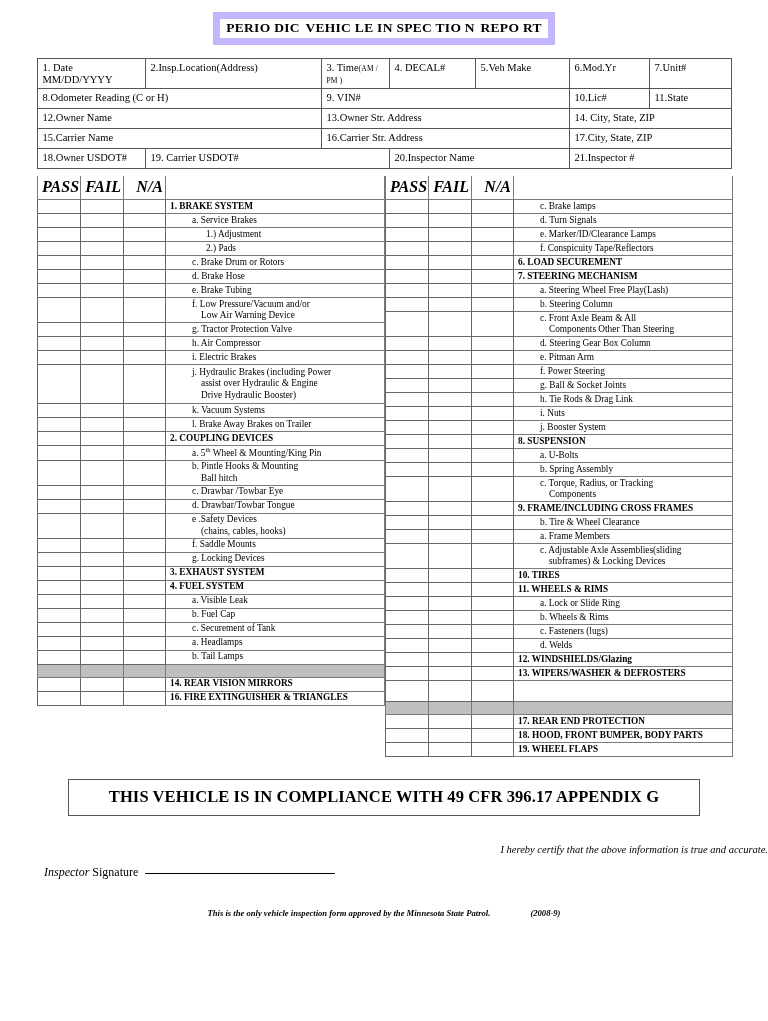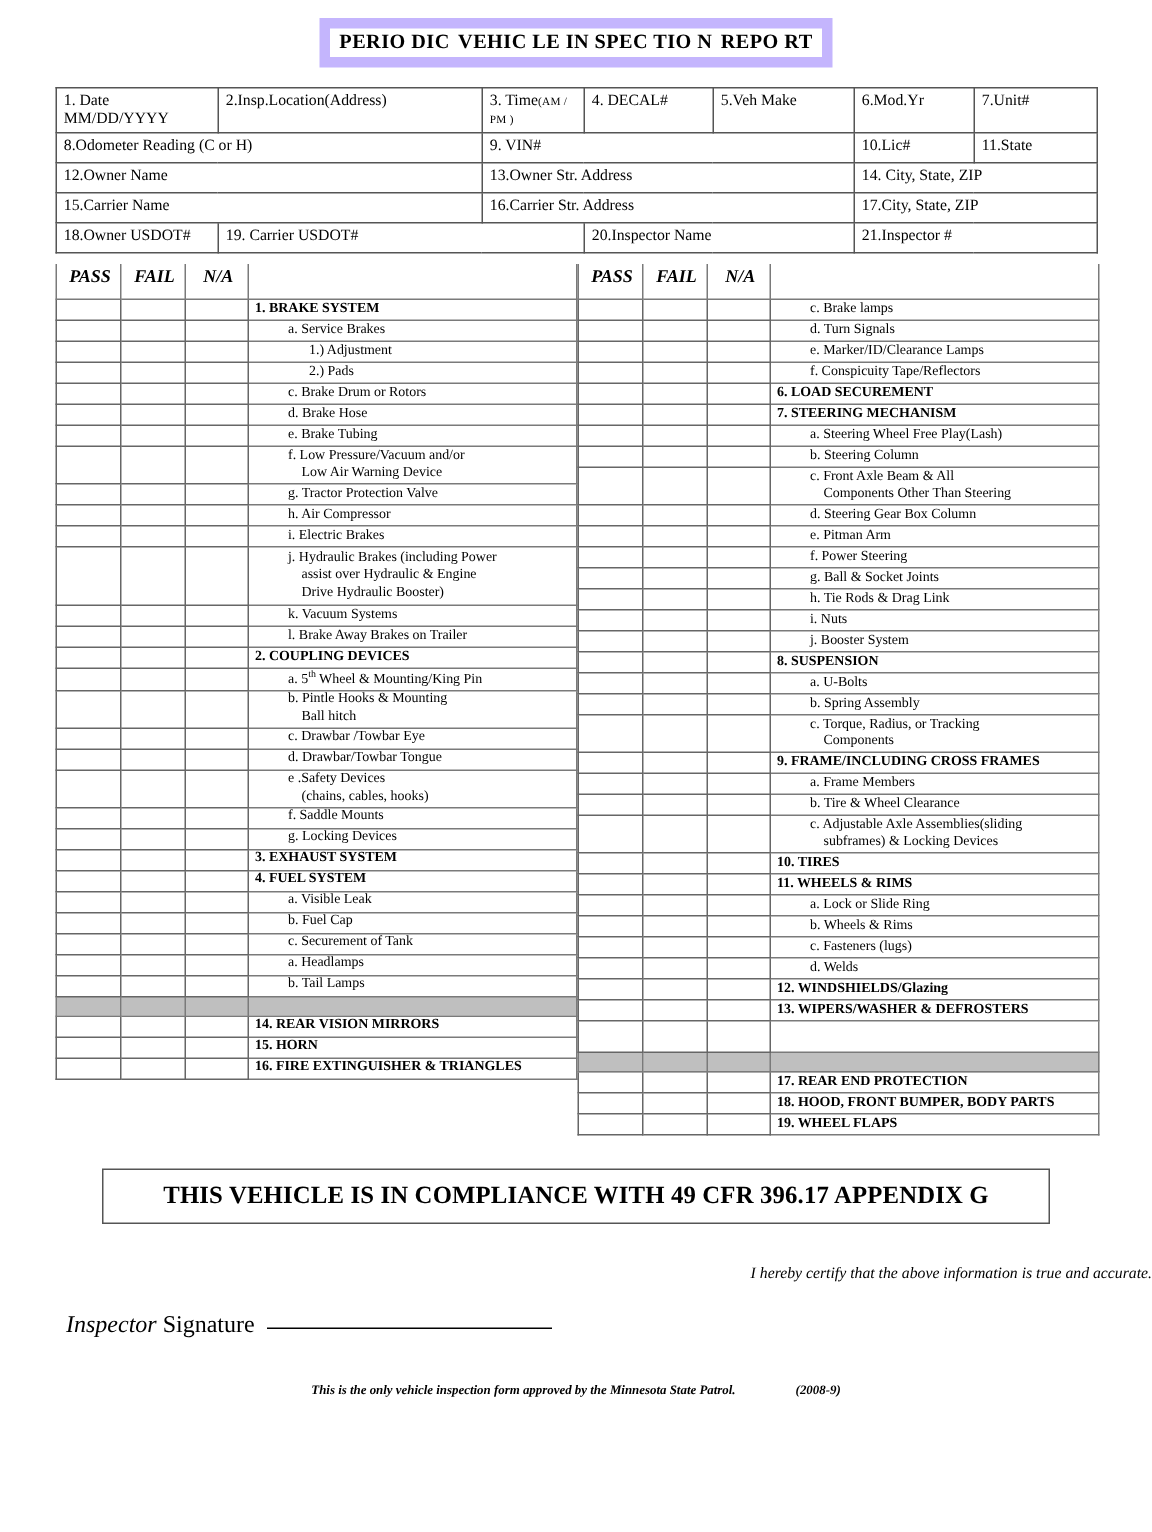--- a/index.html
+++ b/index.html
@@ -80,22 +80,22 @@
     padding: 0 2px 0 4px;
     vertical-align: middle;
     height: 14px;
     box-sizing: border-box;
   }
   table.insp td.mark { border-color: #666; }
   table.insp tr.hd td {
     height: 24px;
     font-style: italic;
     font-weight: bold;
-    font-size: 12px;
-    text-align: center;
+    font-size: 16px;
+    text-align: right;
     vertical-align: top;
     padding-top: 1px;
     border-top: none;
   }
   table.insp tr.hd td.item { border-right: 1px solid #7a7a7a; }
   .sec {
     font-weight: bold;
     font-size: 9.6px;
   }
   .lvl1 { padding-left: 26px !important; }
@@ -125,22 +125,22 @@
   }
 
   
   .certify {
     margin: 28px 0 0 47px;
     font-style: italic;
     font-size: 10.5px;
     text-align: right;
   }
   .sigline {
-    margin: 20px 0 0 44px;
-    font-size: 16px;
+    margin: 10px 0 0 44px;
+    font-size: 12px;
   }
   .sigline .lbl { font-style: italic; }
   .sigline .rule {
     display: inline-block;
     width: 190px;
     border-bottom: 1px solid #000;
     margin-left: 4px;
     vertical-align: 2px;
   }
   .approval {
@@ -404,26 +404,20 @@
           <tr>
             <td class="mark"></td>
             <td class="mark"></td>
             <td class="mark"></td>
             <td class="sec"><span>14. REAR VISION MIRRORS</span></td>
           </tr>
           <tr>
             <td class="mark"></td>
             <td class="mark"></td>
             <td class="mark"></td>
-            <td class="sec"><span>15. HORN</span></td>
-          </tr>
-          <tr>
-            <td class="mark"></td>
-            <td class="mark"></td>
-            <td class="mark"></td>
             <td class="sec"><span>16. FIRE EXTINGUISHER &amp; TRIANGLES</span></td>
           </tr>
         </tbody>
     </table>
     <table class="insp" id="tbl-right">
       <colgroup>
           <col style="width:43px">
           <col style="width:43px">
           <col style="width:42px">
           <col style="width:219px">
@@ -558,27 +552,27 @@
           <tr>
             <td class="mark"></td>
             <td class="mark"></td>
             <td class="mark"></td>
             <td class="sec"><span>9. FRAME/INCLUDING CROSS FRAMES</span></td>
           </tr>
           <tr>
             <td class="mark"></td>
             <td class="mark"></td>
             <td class="mark"></td>
+            <td class="lvl1"><span>b. Tire &amp; Wheel Clearance</span></td>
+          </tr>
+          <tr>
+            <td class="mark"></td>
+            <td class="mark"></td>
+            <td class="mark"></td>
             <td class="lvl1"><span>a. Frame Members</span></td>
-          </tr>
-          <tr>
-            <td class="mark"></td>
-            <td class="mark"></td>
-            <td class="mark"></td>
-            <td class="lvl1"><span>b. Tire &amp; Wheel Clearance</span></td>
           </tr>
           <tr>
             <td class="mark"></td>
             <td class="mark"></td>
             <td class="mark"></td>
             <td class="lvl1 two"><span>c. Adjustable Axle Assemblies(sliding</span><br><span style="padding-left: 9px;">subframes) &amp; Locking Devices</span></td>
           </tr>
           <tr>
             <td class="mark"></td>
             <td class="mark"></td>

